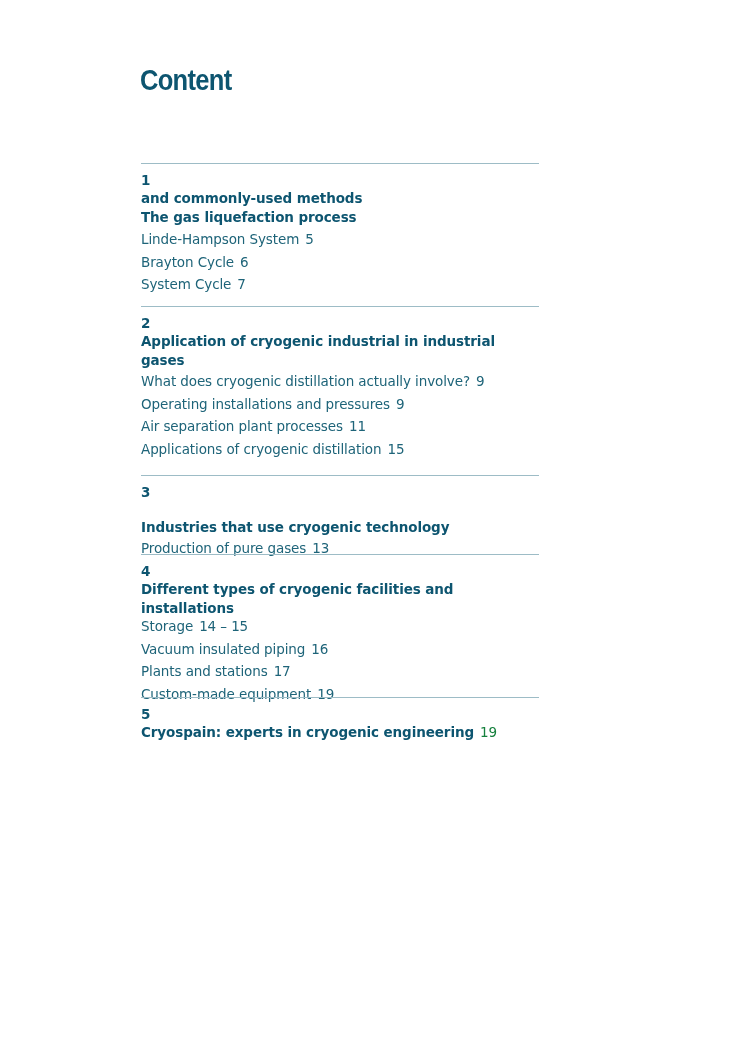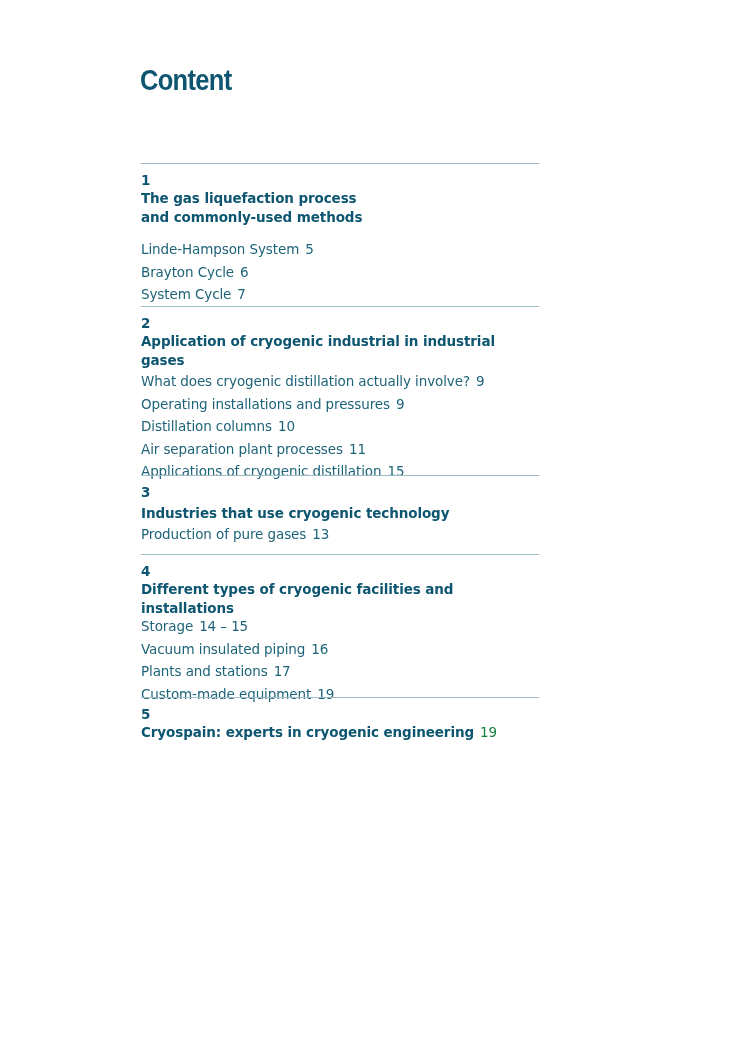--- a/index.html
+++ b/index.html
@@ -17,49 +17,48 @@
 </style>
 </head>
 <body>
 
 <h1 class="title">Content</h1>
 
 <div class="rule" style="top:163px"></div>
 <div class="sec" style="top:171px">
   <div class="num">1</div>
   <div class="head">
+    <div>and commonly-used methods</div>
     <div>The gas liquefaction process</div>
-    <div>and commonly-used methods</div>
   </div>
-  <div style="margin-top:11px">
+  <div style="margin-top:1px">
     <div class="item"><span>Linde-Hampson System</span><span class="pg">5</span></div>
     <div class="item"><span>Brayton Cycle</span><span class="pg">6</span></div>
     <div class="item"><span>System Cycle</span><span class="pg">7</span></div>
   </div>
 </div>
 
 <div class="rule" style="top:306px"></div>
 <div class="sec" style="top:314px">
   <div class="num">2</div>
   <div class="head">
     <div>Application of cryogenic industrial in industrial gases</div>
   </div>
   <div>
     <div class="item"><span>What does cryogenic distillation actually involve?</span><span class="pg">9</span></div>
     <div class="item"><span>Operating installations and pressures</span><span class="pg">9</span></div>
-    <div class="item"><span>Distillation columns</span><span class="pg">10</span></div>
     <div class="item"><span>Air separation plant processes</span><span class="pg">11</span></div>
     <div class="item"><span>Applications of cryogenic distillation</span><span class="pg">15</span></div>
   </div>
 </div>
 
 <div class="rule" style="top:475px"></div>
 <div class="sec" style="top:483px">
   <div class="num">3</div>
-  <div class="head" style="margin-top:3px">
+  <div class="head" style="margin-top:17px">
     <div>Industries that use cryogenic technology</div>
   </div>
   <div>
     <div class="item"><span>Production of pure gases</span><span class="pg">13</span></div>
   </div>
 </div>
 
 <div class="rule" style="top:554px"></div>
 <div class="sec" style="top:562px">
   <div class="num">4</div>

